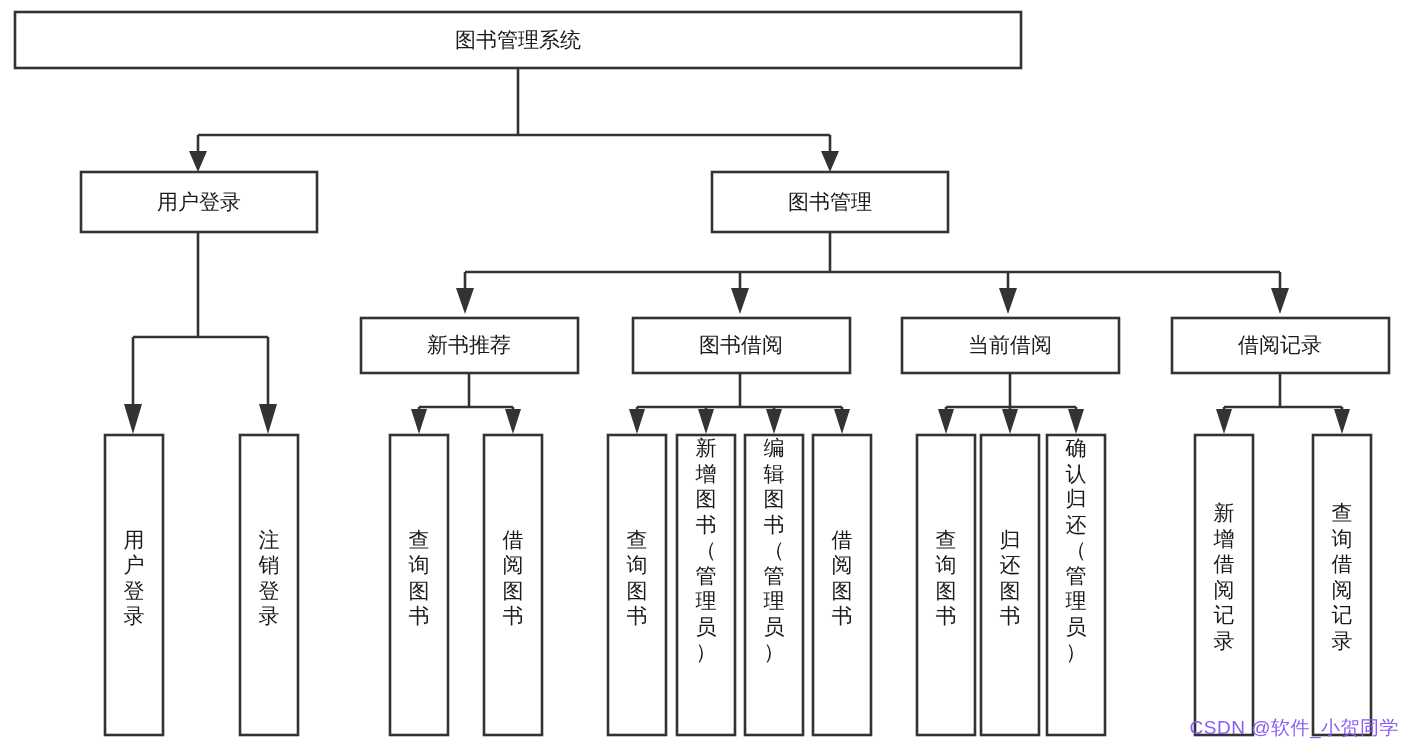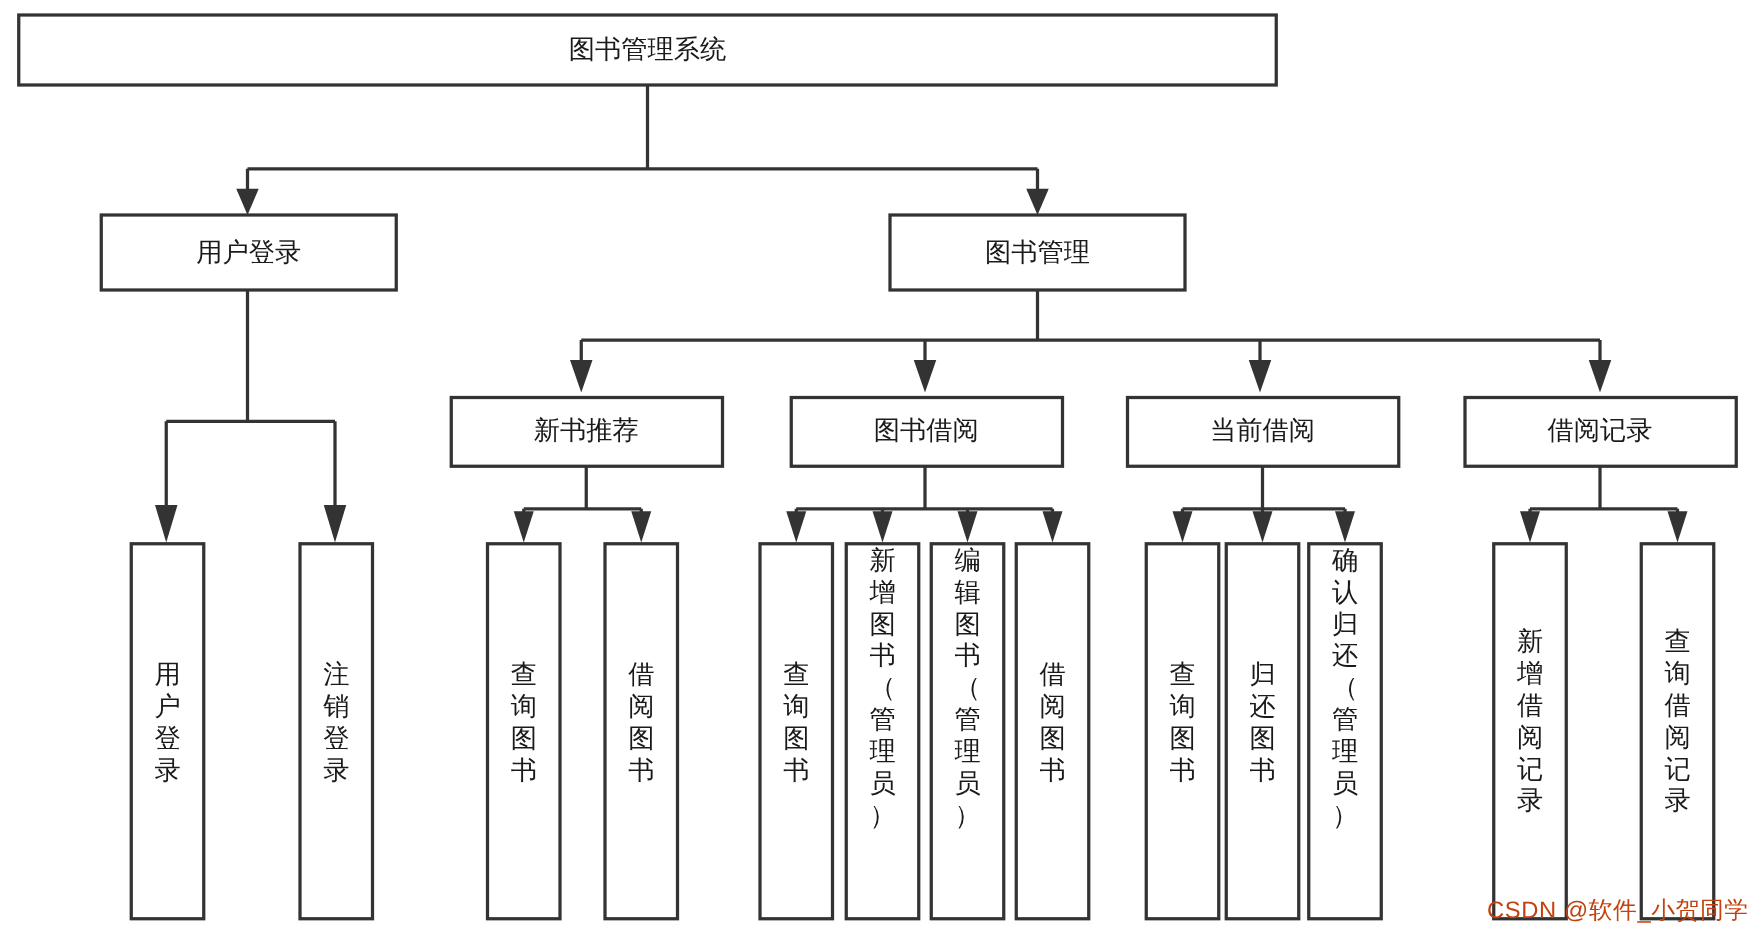--- a/index.html
+++ b/index.html
@@ -53,21 +53,21 @@
     font-size: 21px;
     fill: #1a1a1a;
     text-anchor: middle;
   }
   .watermark {
     position: absolute;
     right: 6px;
     bottom: 6px;
     font-family: "Liberation Sans", "DejaVu Sans", sans-serif;
     font-size: 19px;
-    color: #c2410c;
+    color: #8b5cf6;
     letter-spacing: 0.5px;
     white-space: nowrap;
     user-select: none;
     margin-left: 36px;
   }
 </style>
 </head>
 <body>
 
 <div id="diagram-root">

